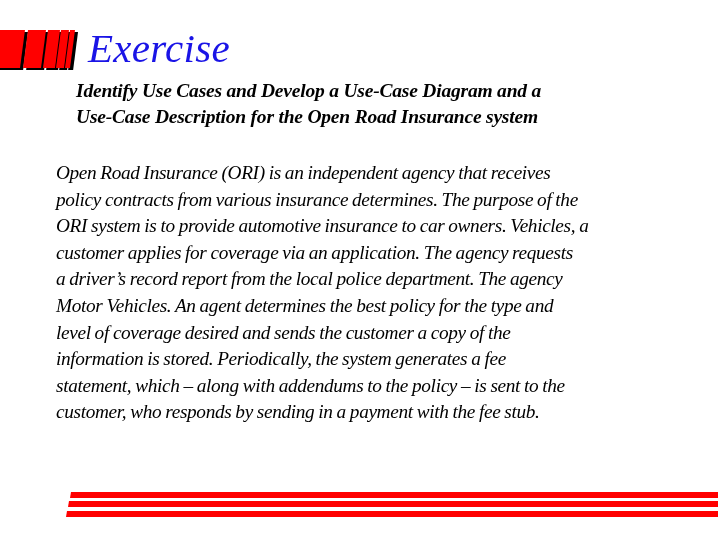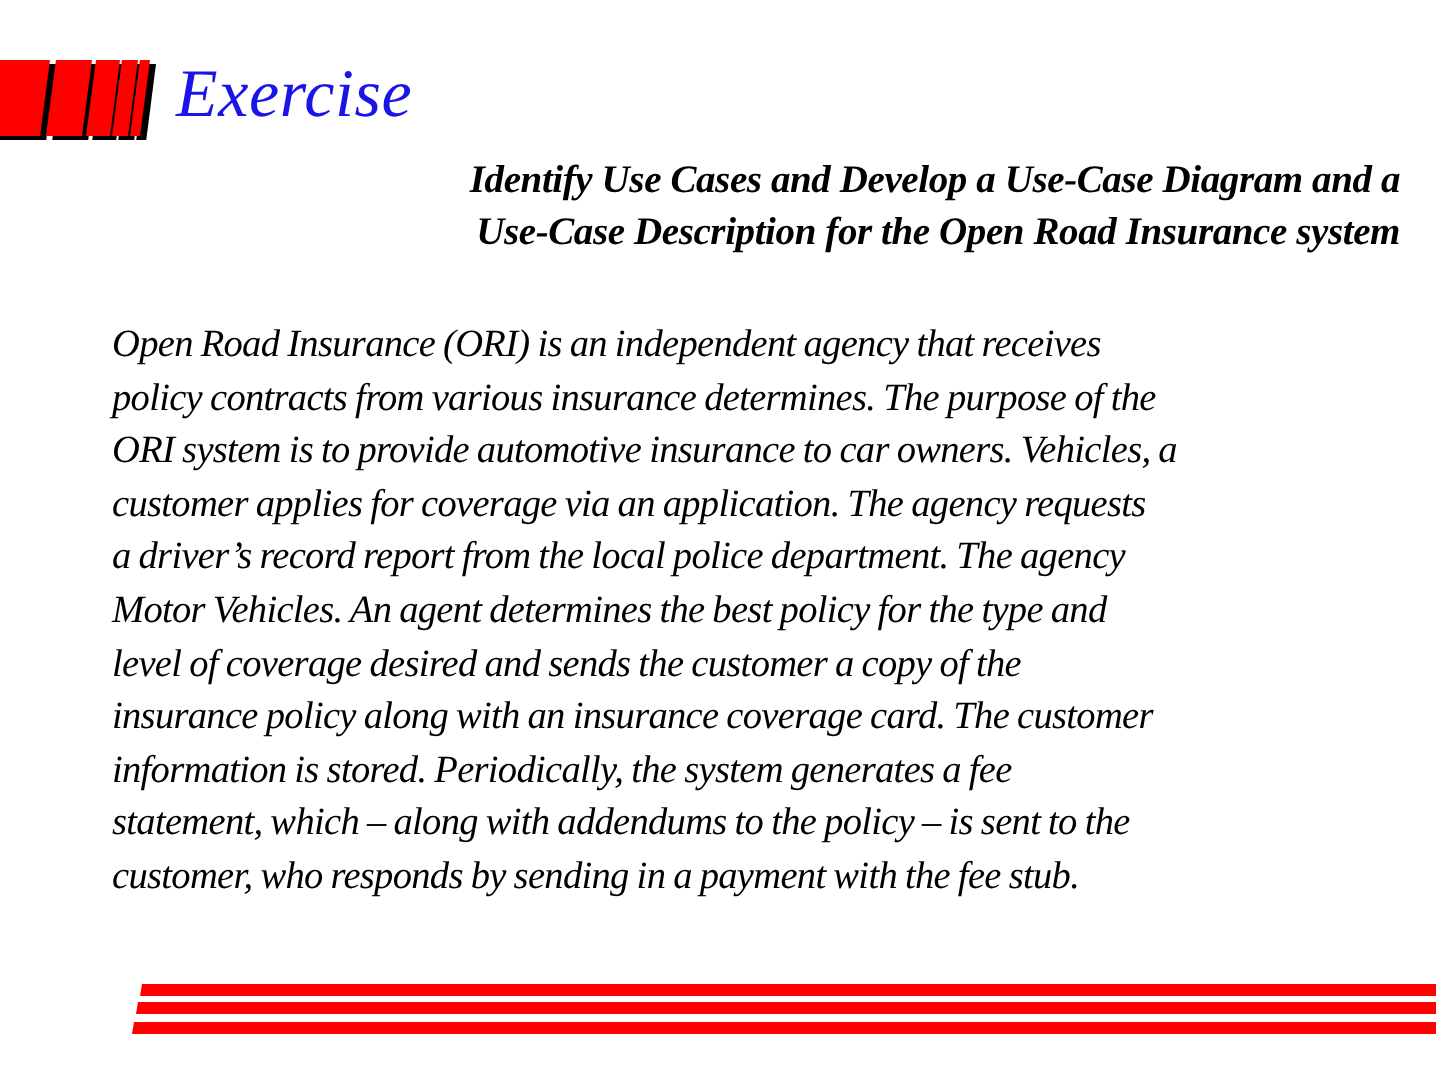--- a/index.html
+++ b/index.html
@@ -22,31 +22,31 @@
       height: 40px;
     }
     .title {
       position: absolute;
       left: 88px;
       top: 24px;
       margin: 0;
       font-family: "Liberation Serif", serif;
       font-style: italic;
       font-weight: normal;
-      font-size: 34px;
+      font-size: 41px;
       line-height: 48px;
       letter-spacing: 0.3px;
     }
     .subtitle {
       position: absolute;
-      left: 86px;
+      left: 76px;
       top: 78px;
       width: 614px;
       margin: 0;
-      text-align: right;
+      text-align: left;
       font-family: "Liberation Serif", serif;
       font-style: italic;
       font-weight: bold;
       font-size: 19.5px;
       line-height: 26px;
       letter-spacing: -0.2px;
     }
     .body-text {
       position: absolute;
       left: 56px;
@@ -102,21 +102,20 @@
 </h2>
 
 <div class="body-text">
   <span class="line">Open Road Insurance (ORI) is an independent agency that receives</span>
   <span class="line">policy contracts from various insurance determines.  The purpose of the</span>
   <span class="line">ORI system is to provide automotive insurance to car owners. Vehicles, a</span>
   <span class="line">customer applies for coverage via an application.  The agency requests</span>
   <span class="line">a driver’s record report from the local police department.  The agency</span>
   <span class="line">Motor Vehicles. An agent determines the best policy for the type and</span>
   <span class="line">level of coverage desired and sends the customer a copy of the</span>
-  <span class="line">insurance policy along with an insurance coverage card.  The customer</span>
   <span class="line">information is stored.  Periodically, the system generates a fee</span>
   <span class="line">statement, which – along with addendums to the policy – is sent to the</span>
   <span class="line">customer, who responds by sending in a payment with the fee stub.</span>
 </div>
 
 <svg class="stripes" viewBox="0 0 656 30" xmlns="http://www.w3.org/2000/svg">
   <g fill="#ff0000">
     <polygon points="7,2 654,2 654,8 6,8"></polygon>
     <polygon points="5,11 654,11 654,17 4,17"></polygon>
     <polygon points="3,21 654,21 654,27 2,27"></polygon>

